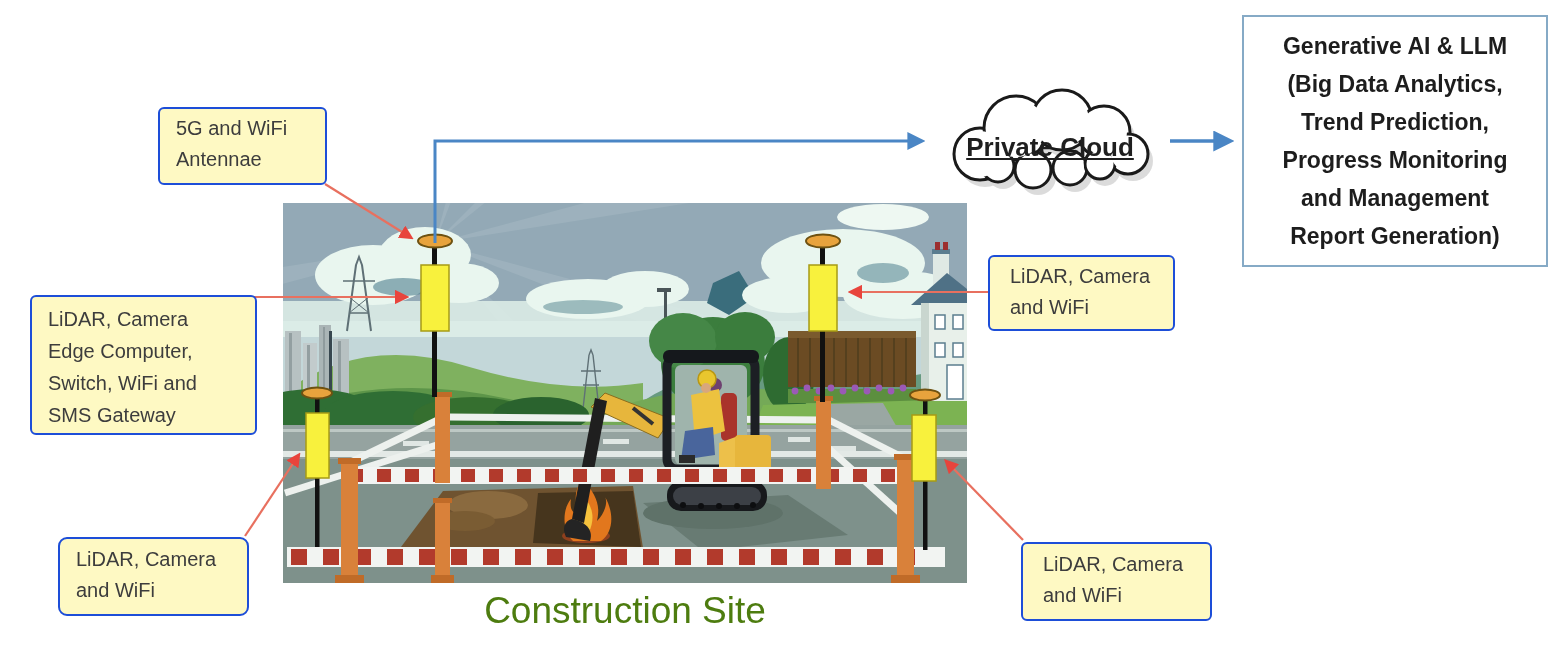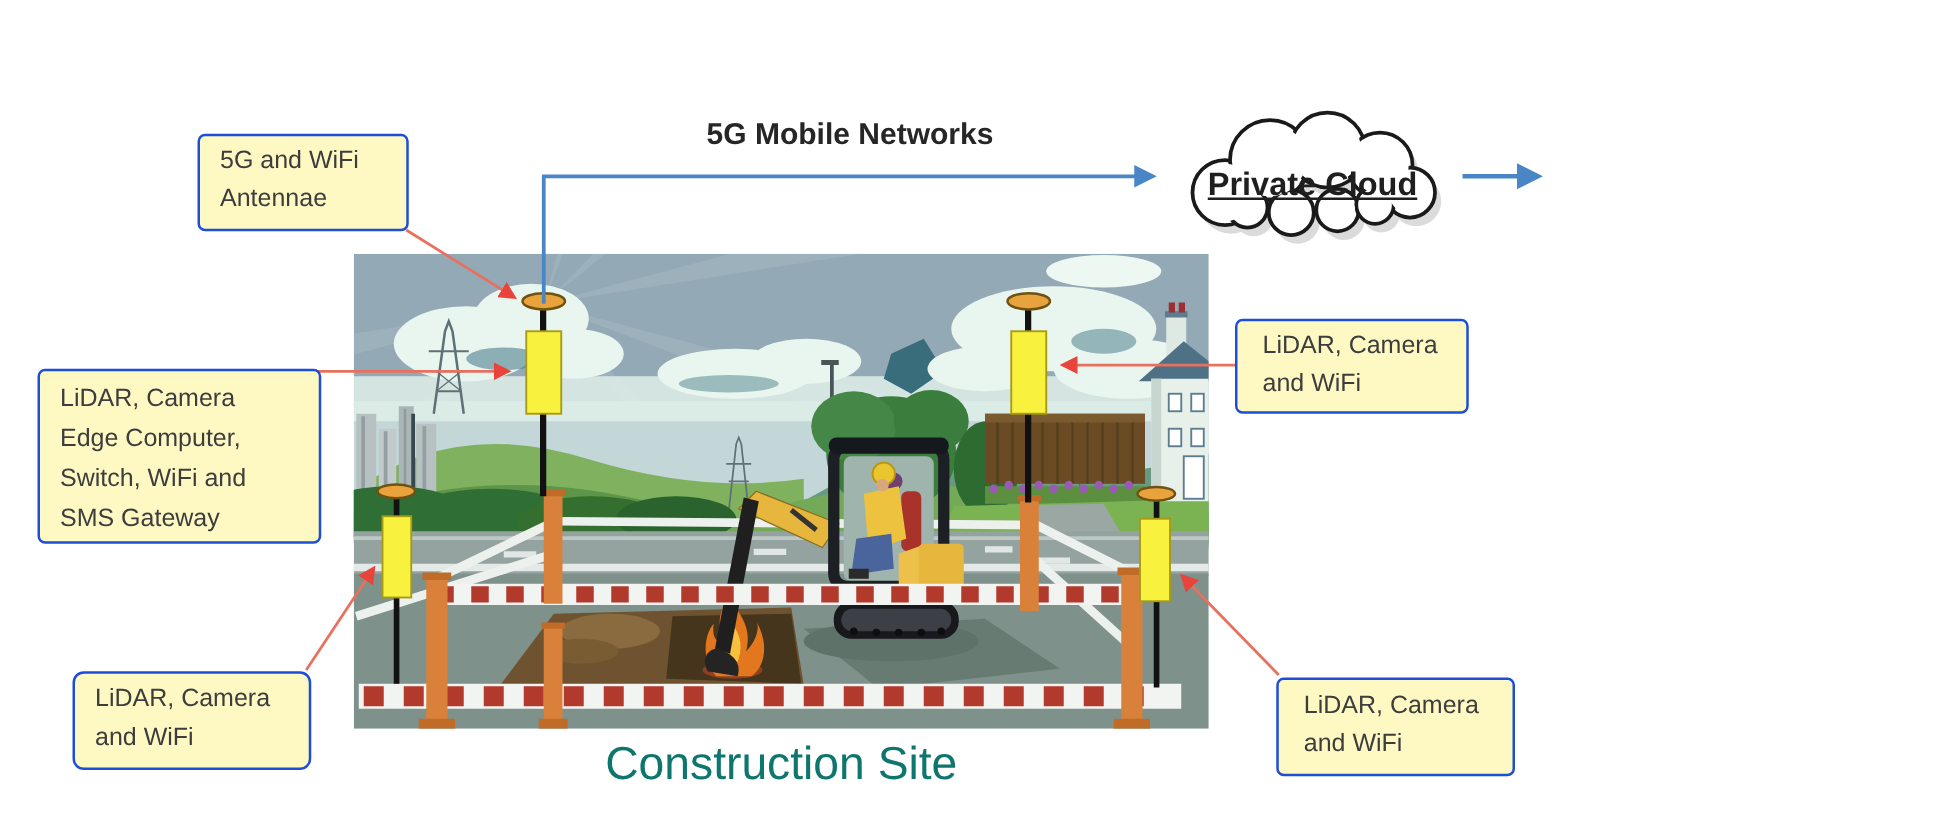--- a/index.html
+++ b/index.html
@@ -17,21 +17,21 @@
   .cloud{position:absolute;left:928px;top:76px;width:244px;height:124px;z-index:10;}
   .cloud-label{position:absolute;left:0;top:56px;width:100%;text-align:center;
                font-size:26px;color:#1f1f1f;font-weight:600;text-decoration:underline;}
   .ai-box{position:absolute;left:1242px;top:15px;width:302px;height:248px;background:#fff;
           border:2px solid #86aac6;z-index:10;display:flex;align-items:center;justify-content:center;
           text-align:center;font-size:23px;line-height:38px;font-weight:600;color:#1d1d1d;
           white-space:pre-line;}
   .net-label{position:absolute;left:500px;top:94px;width:360px;text-align:center;
              font-size:24px;font-weight:700;color:#262626;z-index:10;}
   .caption{position:absolute;left:333px;top:590px;width:584px;text-align:center;
-           font-size:37px;color:#0f766e;z-index:10;}
+           font-size:37px;color:#4d7c0f;z-index:10;}
 </style>
 </head>
 <body>
 
 <div class="stage">
 
   <div class="scene">
     <svg width="684" height="380" viewBox="0 0 684 380">
       <defs>
           <clipPath id="skyclip">
@@ -338,21 +338,20 @@
 Edge Computer,
 Switch, WiFi and
 SMS Gateway</div>
   <div class="callout co-sbl">LiDAR, Camera
 and WiFi</div>
   <div class="callout co-sr">LiDAR, Camera
 and WiFi</div>
   <div class="callout co-sbr">LiDAR, Camera
 and WiFi</div>
 
-  <div class="net-label">5G Mobile Networks</div>
 
   <div class="cloud">
     <svg width="244" height="124" viewBox="0 0 244 124">
       <g fill="#c4c4c4" opacity="0.6" transform="translate(5,7)">
         <circle cx="52" cy="78" r="26"></circle>
           <circle cx="88" cy="52" r="32"></circle>
           <circle cx="134" cy="44" r="30"></circle>
         <circle cx="176" cy="56" r="26"></circle>
           <circle cx="200" cy="78" r="20"></circle>
           <circle cx="70" cy="90" r="16"></circle>
@@ -379,16 +378,22 @@
           <circle cx="200" cy="78" r="17"></circle>
           <circle cx="70" cy="90" r="13"></circle>
         <circle cx="105" cy="94" r="15"></circle>
           <circle cx="142" cy="92" r="14"></circle>
           <circle cx="172" cy="88" r="12"></circle>
       </g>
     </svg>
     <div class="cloud-label">Private Cloud</div>
   </div>
 
+  <div class="ai-box">Generative AI &amp; LLM
+(Big Data Analytics,
+Trend Prediction,
+Progress Monitoring
+and Management
+Report Generation)</div>
 
   <div class="caption">Construction Site</div>
 
 </div>
 
 </body></html>

